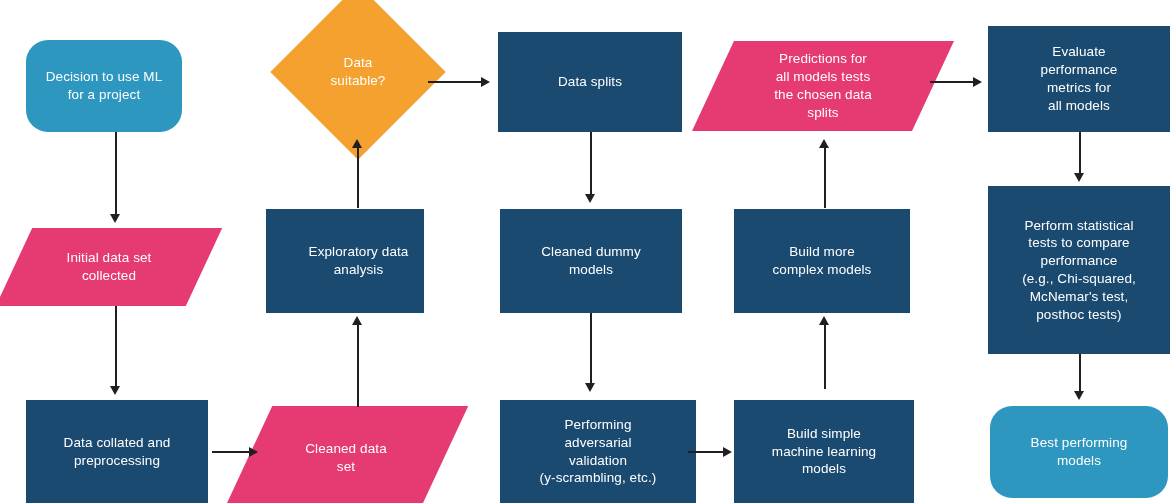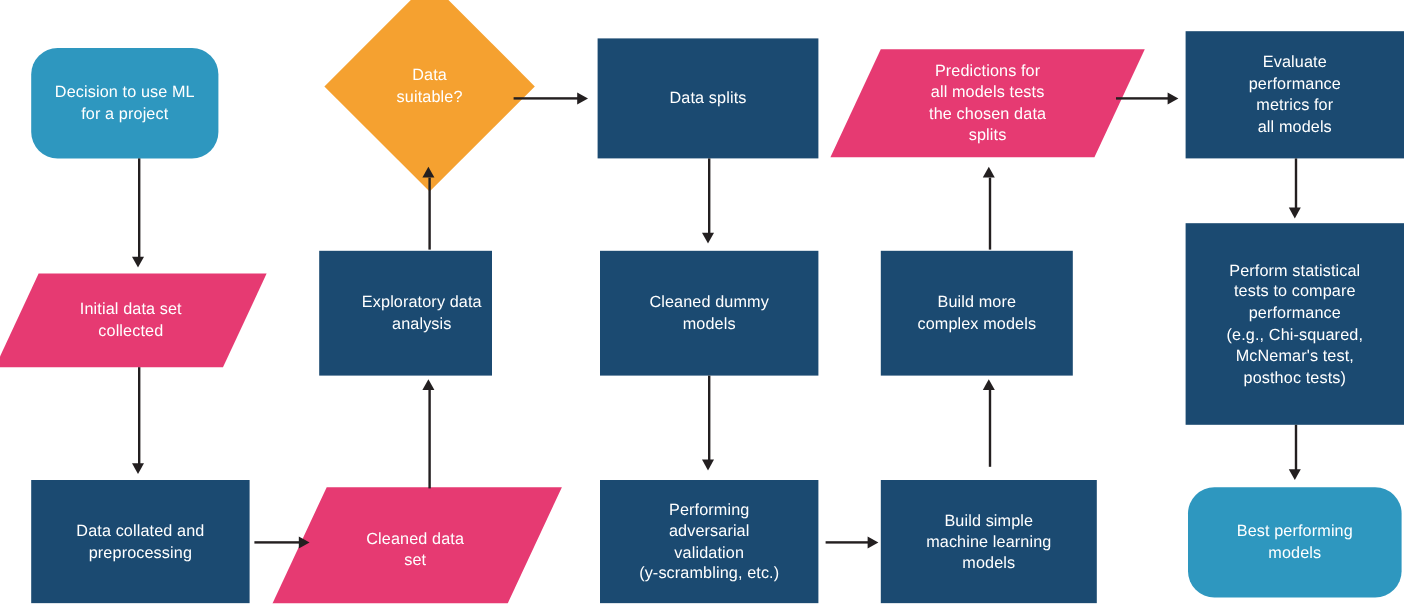--- a/index.html
+++ b/index.html
@@ -117,54 +117,54 @@
     <span>Data collated and
 preprocessing</span>
   </div>
 
   <div class="node para" style="left:248px; top:406px; width:196px; height:104px;">
     <span class="para-bg"></span>
     <span class="para-txt">Cleaned data
 set</span>
   </div>
 
-  <div class="node dark" style="left:266px; top:209px; width:144px; height:104px;padding-left:35px;">
+  <div class="node dark" style="left:266px; top:209px; width:158px; height:104px;padding-left:35px;">
     <span>Exploratory data
 analysis</span>
   </div>
 
   <div class="node diamond" style="left:296px; top:10px; width:124px; height:124px;">
     <span class="dia-bg"></span>
     <span class="dia-txt">Data
 suitable?</span>
   </div>
 
   <div class="node dark" style="left:498px; top:32px; width:184px; height:100px;">
     <span>Data splits</span>
   </div>
 
   <div class="node dark" style="left:500px; top:209px; width:182px; height:104px;">
     <span>Cleaned dummy
 models</span>
   </div>
 
-  <div class="node dark" style="left:500px; top:400px; width:182px; height:103px;">
+  <div class="node dark" style="left:500px; top:400px; width:196px; height:103px;">
     <span>Performing
 adversarial
 validation
 (y-scrambling, etc.)</span>
   </div>
 
   <div class="node dark" style="left:734px; top:400px; width:180px; height:103px;">
     <span>Build simple
 machine learning
 models</span>
   </div>
 
-  <div class="node dark" style="left:734px; top:209px; width:160px; height:104px;">
+  <div class="node dark" style="left:734px; top:209px; width:176px; height:104px;">
     <span>Build more
 complex models</span>
   </div>
 
   <div class="node para" style="left:713px; top:41px; width:220px; height:90px;">
     <span class="para-bg"></span>
     <span class="para-txt">Predictions for
 all models tests
 the chosen data
 splits</span>

